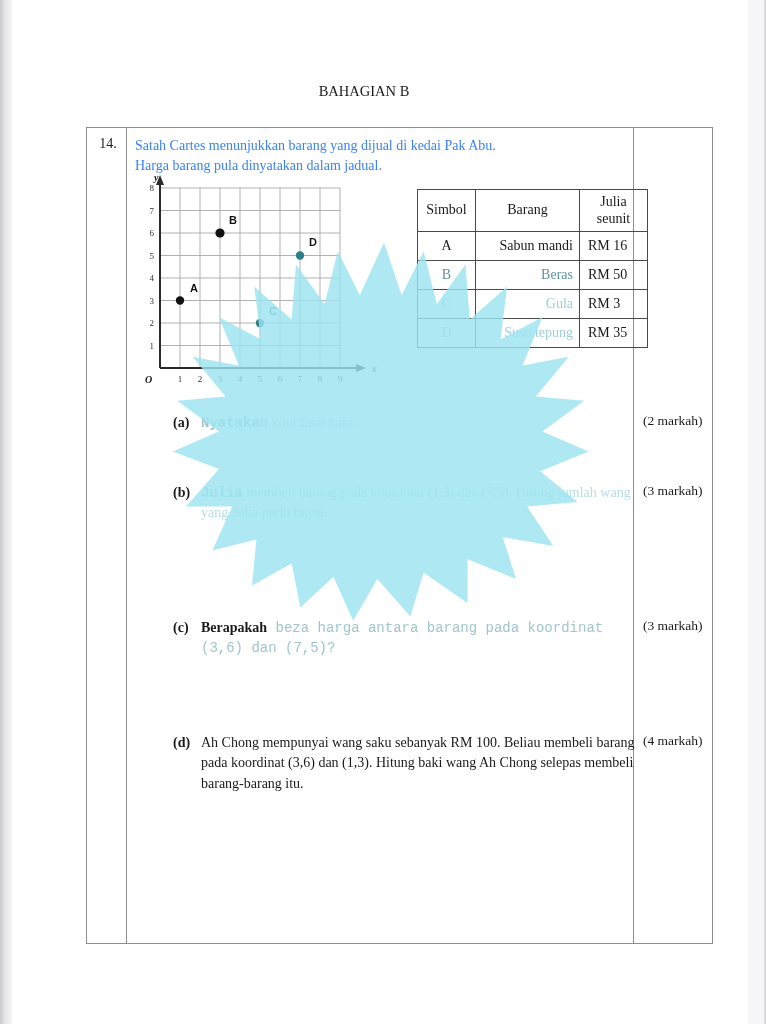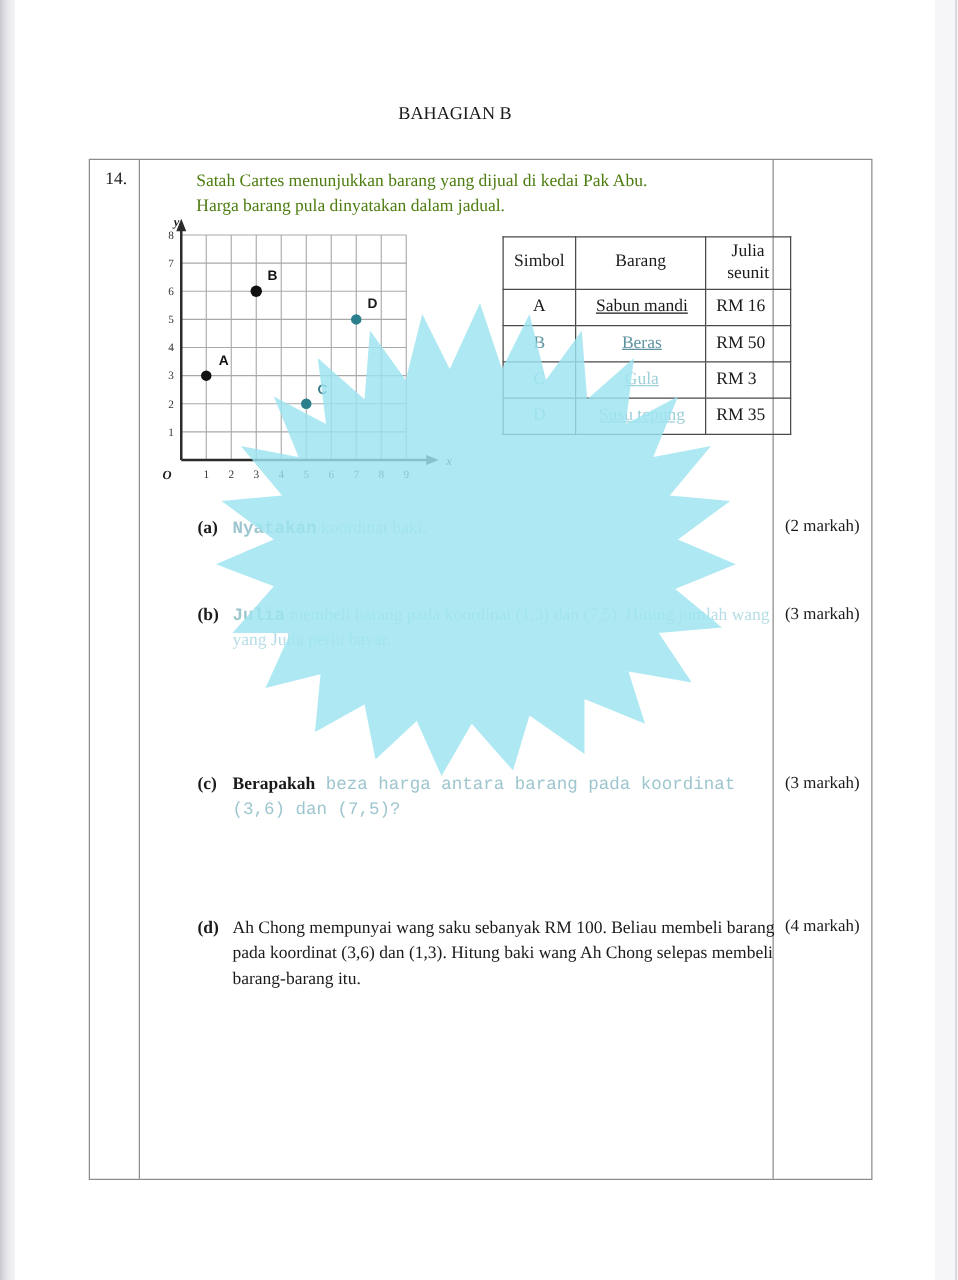--- a/index.html
+++ b/index.html
@@ -41,42 +41,42 @@
   
   #heading {
     position: absolute; left: 0; top: 82px; width: 700px;
     text-align: center;
     font-size: 14.5px; color: #1a1a1a; line-height: 1.35;
   }
   #heading .line2 { font-size: 13.5px; }
 
   
   #qframe {
-    position: absolute; left: 57px; top: 127px;
+    position: absolute; left: 72px; top: 127px;
     width: 627px; height: 817px;
     border: 1.6px solid #8d8d8d;
     background: transparent;
   }
   #col-divider-num {
     position: absolute; left: 39px; top: 0; width: 1.4px; height: 100%;
     background: #8d8d8d;
   }
   #col-divider-marks {
     position: absolute; left: 546px; top: 0; width: 1.4px; height: 100%;
     background: #8d8d8d;
   }
   #qnum {
     position: absolute; left: 4px; top: 8px; width: 34px;
     text-align: center; font-size: 14px; color: #1a1a1a;
   }
 
   
   #intro {
     position: absolute; left: 48px; top: 8px; width: 490px;
-    font-size: 14px; color: #4d7c0f; line-height: 1.42; margin-left: 37px;
+    font-size: 14px; color: #3b82f6; line-height: 1.42;
   }
 
   
   #graph {
     position: absolute; left: 45px; top: 45px;
     width: 250px; height: 220px;
   }
   #graph svg { display: block; }
 
   
@@ -87,21 +87,21 @@
   }
   #price-table th, #price-table td {
     border: 1.3px solid #4a4a4a;
     padding: 3px 6px;
     text-align: center;
     font-weight: normal;
   }
   #price-table th { height: 42px; line-height: 1.15; }
   #price-table td { height: 29px; }
   #price-table td.sym { width: 58px; }
-  #price-table td.item { width: 104px; text-align: center; padding-left: 8px; text-decoration: underline; }
+  #price-table td.item { width: 104px; text-align: right; padding-left: 8px; }
   #price-table td.price { width: 68px; text-align: left; padding-left: 8px; }
   #price-table th.c-sym { width: 58px; }
   #price-table th.c-item { width: 104px; }
   #price-table th.c-price { width: 68px; }
   
   #price-table tr.faded td.sym,
   #price-table tr.faded td.item { color: #9fcfd9; }
   #price-table tr.semi td.sym,
   #price-table tr.semi td.item { color: #5f93a0; }
 

